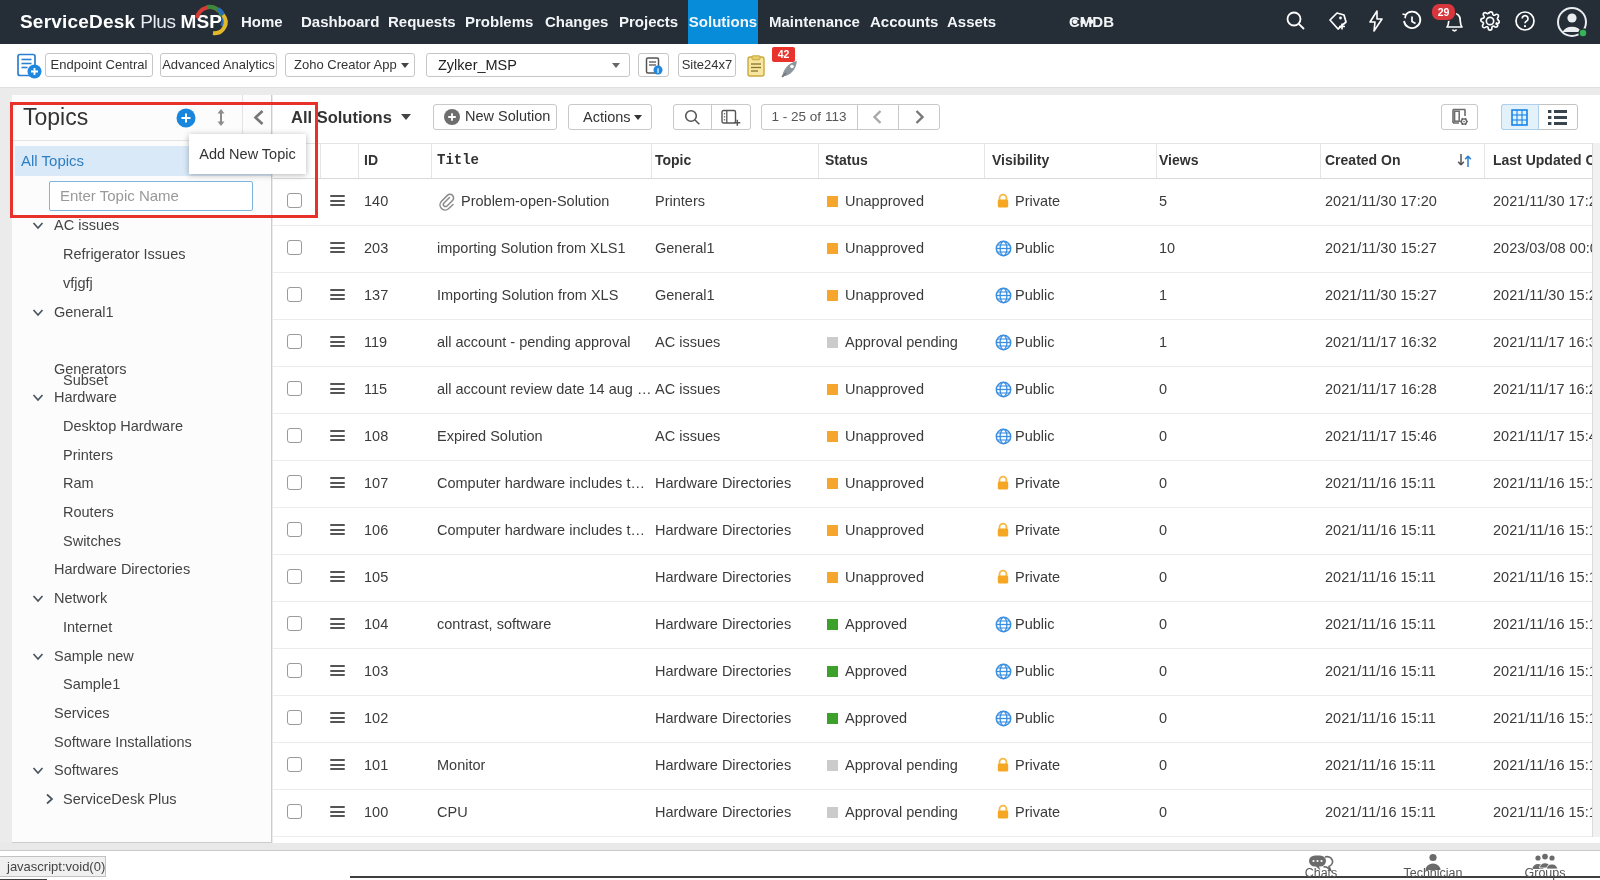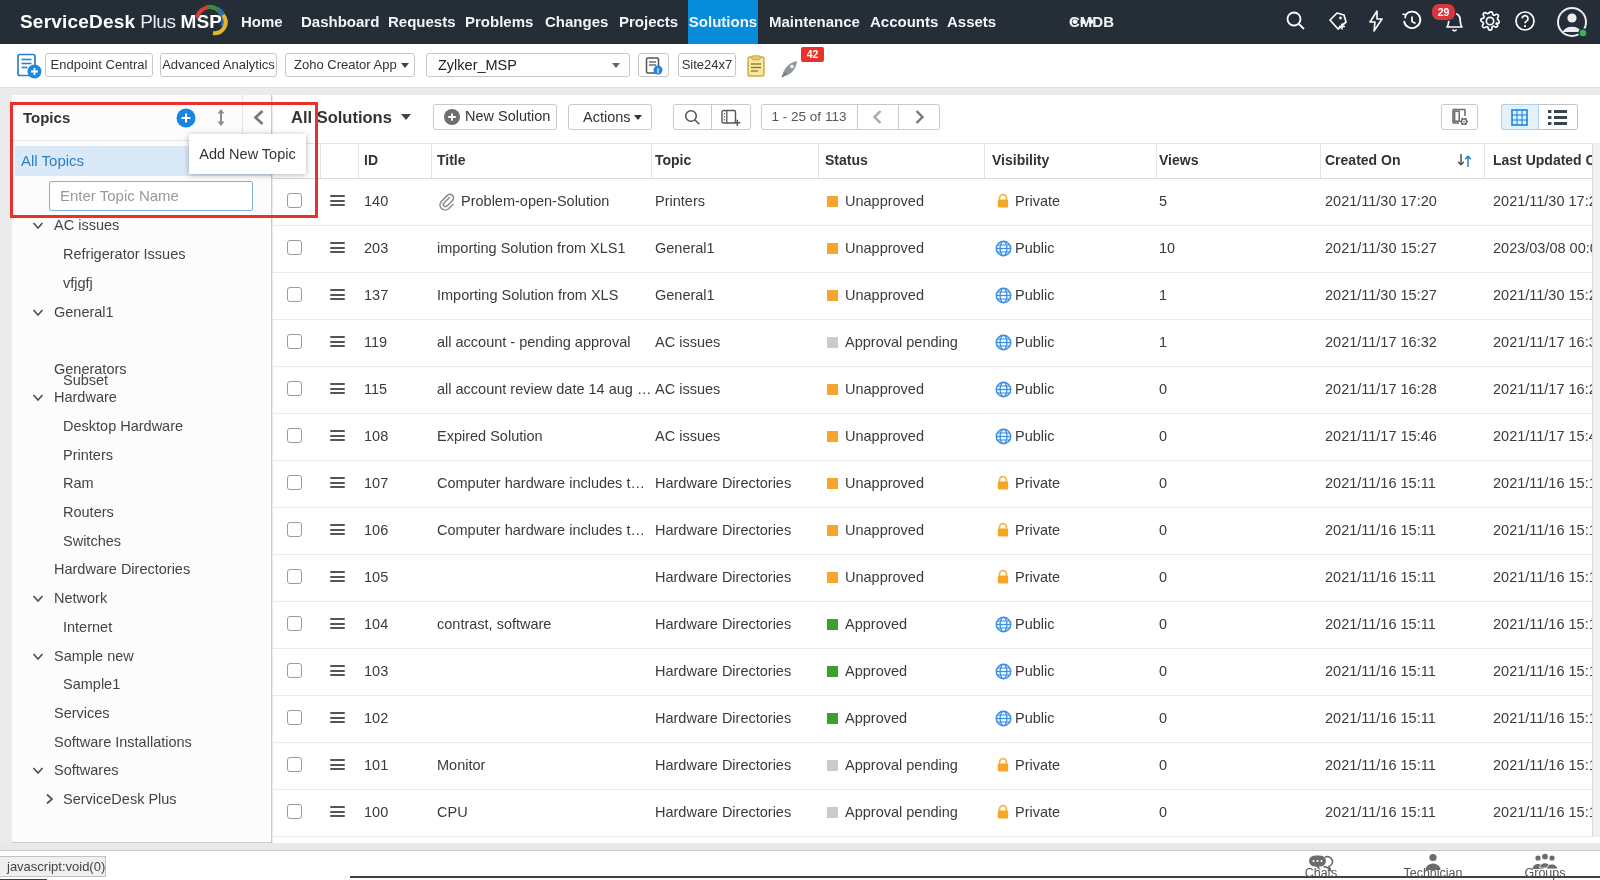--- a/index.html
+++ b/index.html
@@ -126,26 +126,26 @@
     <rect x="6" y="0.8" width="8" height="4" rx="1" fill="#e7cd6b" stroke="#c9a93c" stroke-width="1"></rect>
     <line x1="5" y1="9" x2="15" y2="9" stroke="#8a7426" stroke-width="1.3"></line>
     <line x1="5" y1="12.5" x2="15" y2="12.5" stroke="#8a7426" stroke-width="1.3"></line>
     <line x1="5" y1="16" x2="12" y2="16" stroke="#8a7426" stroke-width="1.3"></line>
   </svg>
   <svg class="abs" style="left:778px;top:13px;" width="24" height="24" viewBox="0 0 24 24">
     <path d="M4 20 C5 14 9 6 19 4 C18 13 12 18 7 19 Z" fill="#8d969e"></path>
     <circle cx="14" cy="9.5" r="1.8" fill="#fff"></circle>
     <path d="M4 20 l4 -4" stroke="#6b747c" stroke-width="1.6"></path>
   </svg>
-  <div class="abs" style="left:801px;top:3px;width:23px;height:15px;border-radius:2px;background:#e8322b;color:#fff;font-size:10.5px;font-weight:bold;text-align:center;line-height:15px;">42</div>
+  <div class="abs" style="left:772px;top:3px;width:23px;height:15px;border-radius:2px;background:#e8322b;color:#fff;font-size:10.5px;font-weight:bold;text-align:center;line-height:15px;">42</div>
 </div>
 <div id="graystrip" class="abs" style="left:0;top:88px;width:1600px;height:7px;background:#ebebeb;"></div>
 <div id="sidebar">
 
-  <div class="abs" style="left:11px;top:0;height:45px;line-height:45px;font-size:15px;font-weight:bold;color:#333;">Topics</div>
+  <div class="abs" style="left:11px;top:0;height:45px;line-height:45px;font-size:23px;font-weight:normal;color:#333;">Topics</div>
   <svg class="abs" style="left:164px;top:13px;" width="20" height="20" viewBox="0 0 20 20">
     <circle cx="10" cy="10" r="9.5" fill="#1886dd"></circle>
     <path d="M10 5.5 v9 M5.5 10 h9" stroke="#fff" stroke-width="2"></path>
   </svg>
   <svg class="abs" style="left:200px;top:13px;" width="18" height="19" viewBox="0 0 18 19">
     <path d="M9 1 L5.5 5.5 h7 Z" fill="#8c8c8c"></path>
     <path d="M9 18 L5.5 13.5 h7 Z" fill="#8c8c8c"></path>
     <line x1="9" y1="4" x2="9" y2="15" stroke="#8c8c8c" stroke-width="2"></line>
   </svg>
   <div class="vline" style="left:230px;top:0;height:45px;"></div>
@@ -273,21 +273,21 @@
   <div class="vline" style="left:47px;top:48px;height:35px;"></div>
   <div class="vline" style="left:85px;top:48px;height:35px;"></div>
   <div class="vline" style="left:158px;top:48px;height:35px;"></div>
   <div class="vline" style="left:378px;top:48px;height:35px;"></div>
   <div class="vline" style="left:545px;top:48px;height:35px;"></div>
   <div class="vline" style="left:711px;top:48px;height:35px;"></div>
   <div class="vline" style="left:883px;top:48px;height:35px;"></div>
   <div class="vline" style="left:1047px;top:48px;height:35px;"></div>
   <div class="vline" style="left:1211px;top:48px;height:35px;"></div>
   <div class="th" style="left:91px;top:48px;height:35px;line-height:35px;">ID</div>
-  <div class="th" style="left:164px;top:48px;height:35px;line-height:35px;">Title</div>
+  <div class="th" style="left:164px;top:48px;height:35px;line-height:35px;font-family:Liberation Mono, monospace;">Title</div>
   <div class="th" style="left:382px;top:48px;height:35px;line-height:35px;">Topic</div>
   <div class="th" style="left:552px;top:48px;height:35px;line-height:35px;">Status</div>
   <div class="th" style="left:719px;top:48px;height:35px;line-height:35px;">Visibility</div>
   <div class="th" style="left:886px;top:48px;height:35px;line-height:35px;">Views</div>
   <div class="th" style="left:1052px;top:48px;height:35px;line-height:35px;">Created On</div>
   <div class="th" style="left:1220px;top:48px;height:35px;line-height:35px;">Last Updated On</div>
   <svg class="abs" style="left:1183px;top:57px;" width="17" height="17" viewBox="0 0 17 17">
       <path d="M5 2 V13 M5 13 L2.2 9.8 M5 13 L7.8 9.8" stroke="#555" stroke-width="1.5" fill="none"></path>
       <path d="M12 15 V4 M12 4 L9.2 7.2 M12 4 L14.8 7.2" stroke="#2a7fd4" stroke-width="1.5" fill="none"></path>
     </svg>

